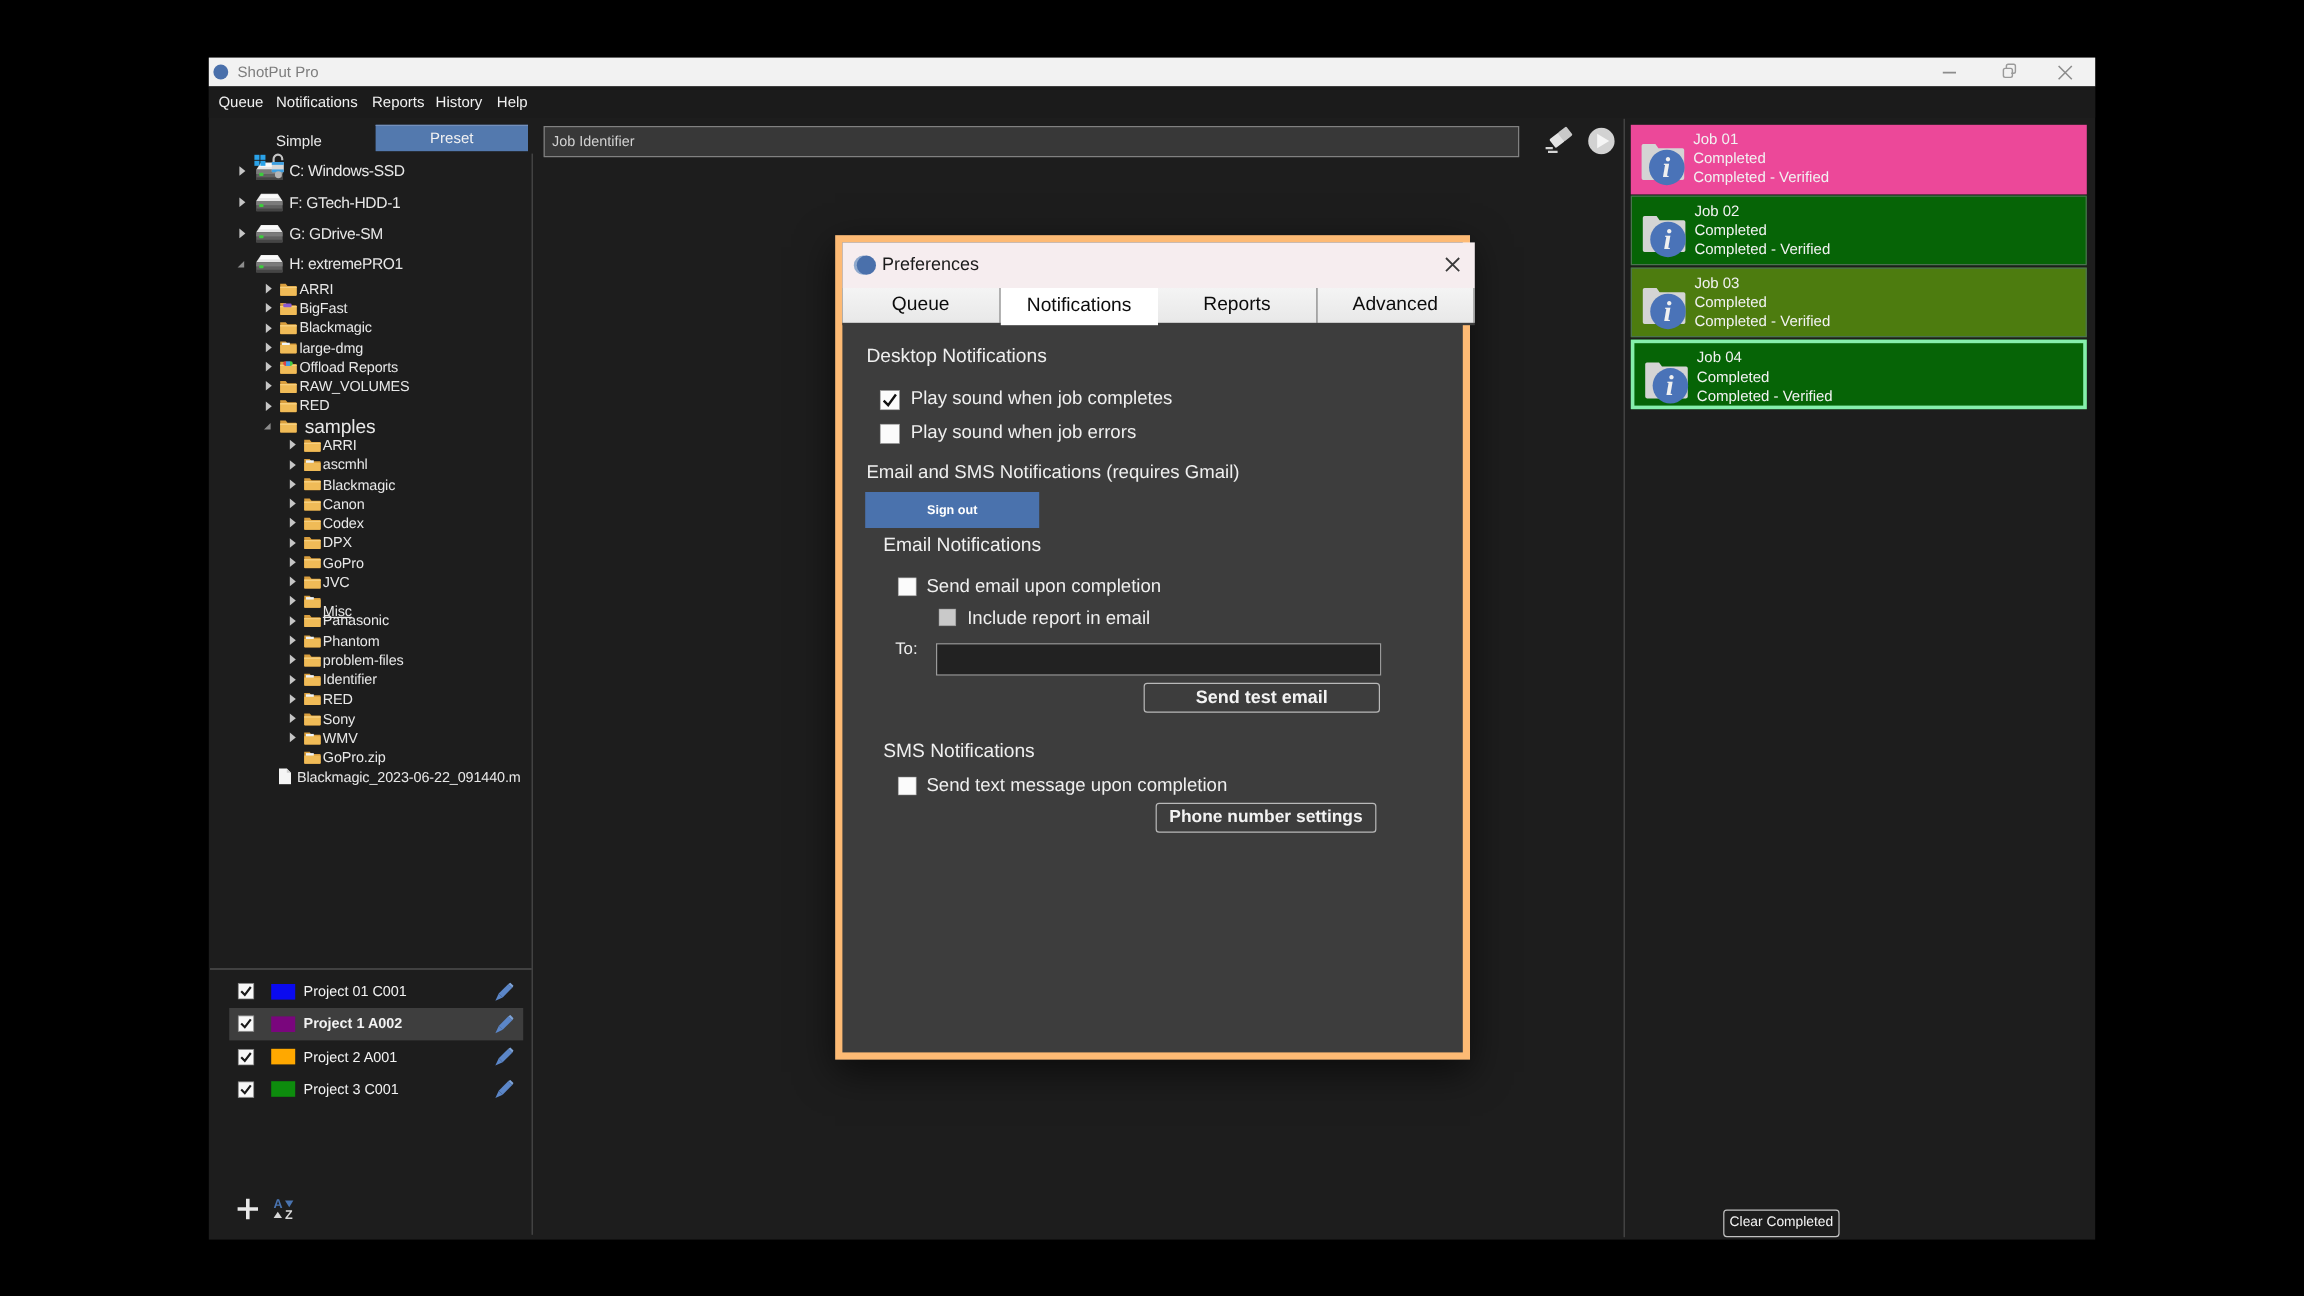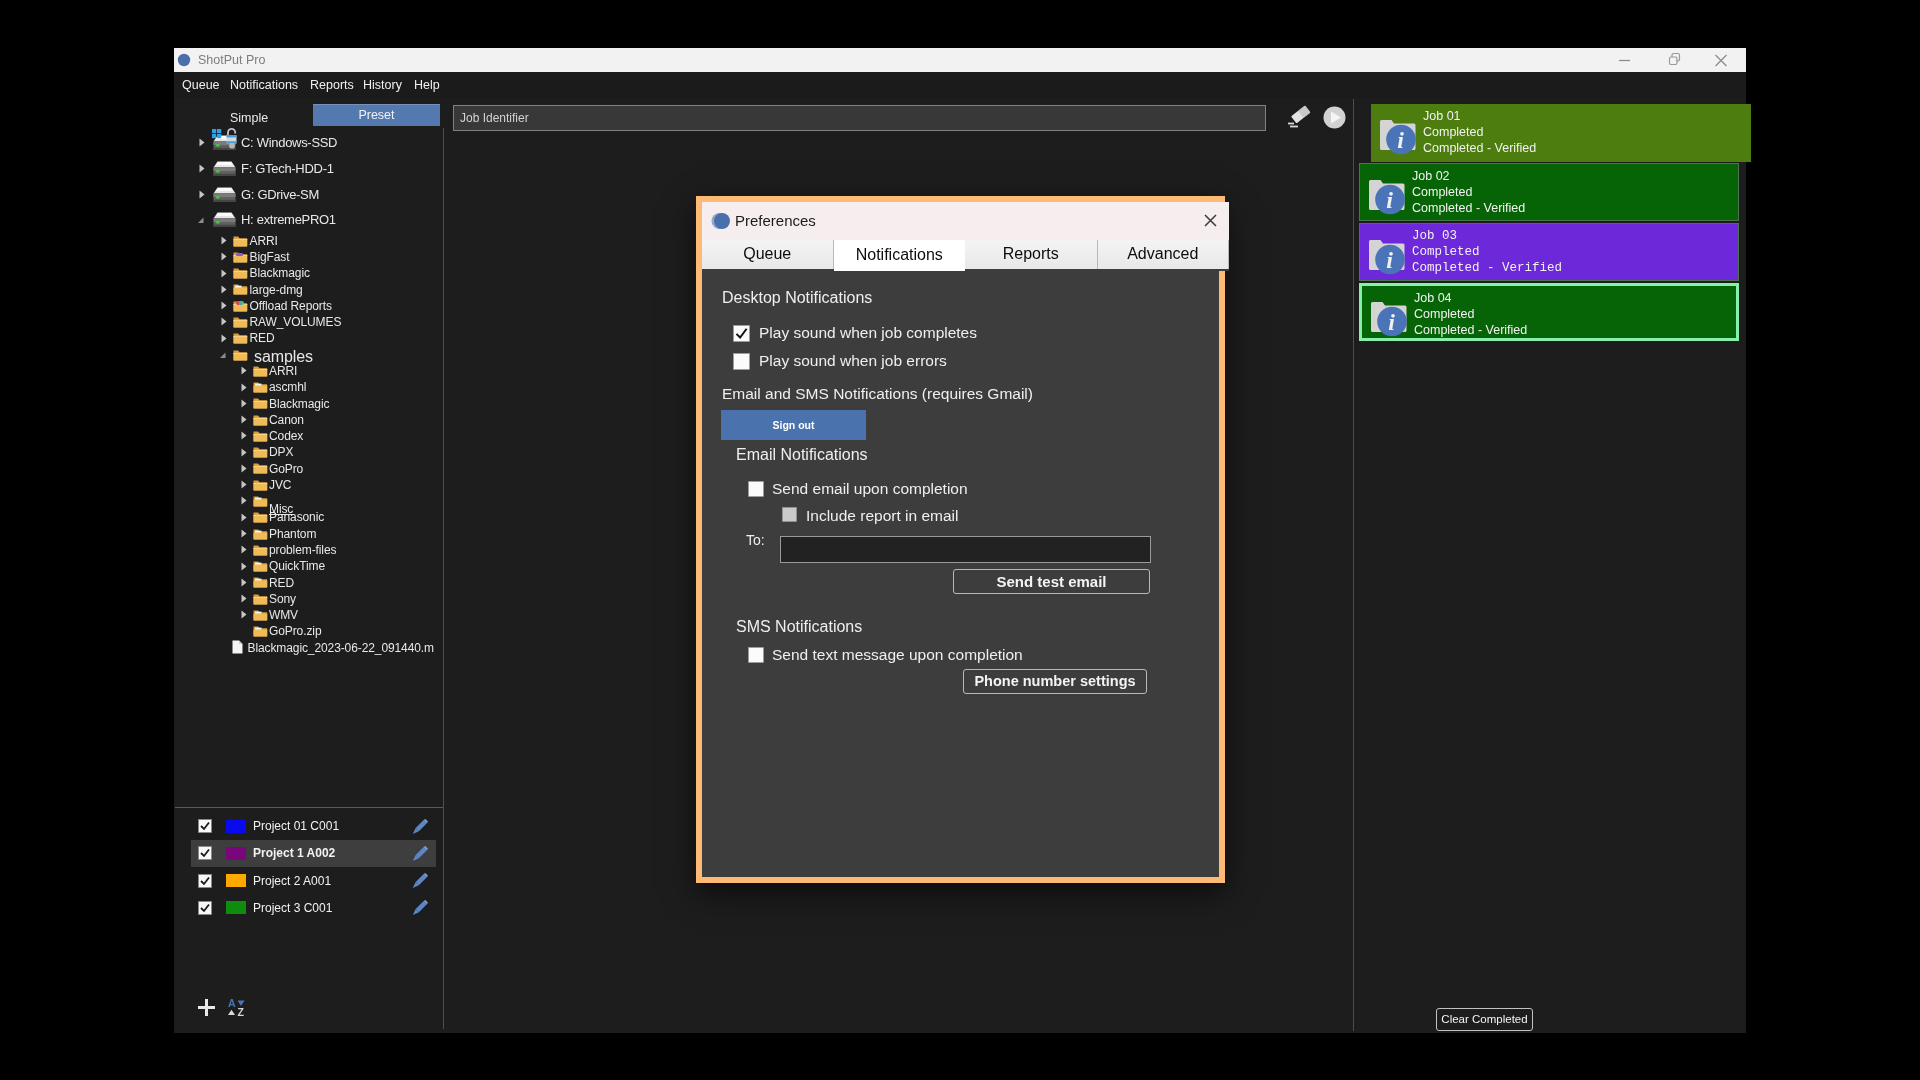--- a/index.html
+++ b/index.html
@@ -276,21 +276,21 @@
 <svg class="abs" style="left:78.5px;top:495.77px" width="15" height="13">
       <use href="#folder"></use>
     </svg>
 <span class="treerow" style="left:95px;top:494.97px;font-size:12px;letter-spacing:-0.1px;">problem-files</span>
 <svg class="abs" style="left:66px;top:512.54px" width="8" height="11">
       <use href="#arrowR"></use>
     </svg>
 <svg class="abs" style="left:78.5px;top:512.04px" width="15" height="13">
       <use href="#folderdoc"></use>
     </svg>
-<span class="treerow" style="left:95px;top:511.24px;font-size:12px;letter-spacing:-0.1px;">QuickTime</span>
+<span class="treerow" style="left:95px;top:511.24px;font-size:12px;letter-spacing:-0.1px;">Identifier</span>
 <svg class="abs" style="left:66px;top:528.81px" width="8" height="11">
       <use href="#arrowR"></use>
     </svg>
 <svg class="abs" style="left:78.5px;top:528.31px" width="15" height="13">
       <use href="#folderdoc"></use>
     </svg>
 <span class="treerow" style="left:95px;top:527.51px;font-size:12px;letter-spacing:-0.1px;">RED</span>
 <svg class="abs" style="left:66px;top:545.08px" width="8" height="11">
       <use href="#arrowR"></use>
     </svg>
@@ -354,37 +354,37 @@
 <svg class="abs" style="left:23px;top:950px" width="19" height="19" viewBox="0 0 19 19">
 <line x1="9.5" y1="1" x2="9.5" y2="18" stroke="#e8e8e8" stroke-width="3"></line>
 <line x1="1" y1="9.5" x2="18" y2="9.5" stroke="#e8e8e8" stroke-width="3"></line>
 </svg>
 <svg class="abs" style="left:53px;top:948px" width="21" height="21" viewBox="0 0 21 21">
 <text x="1" y="10.5" font-size="10.5px" font-weight="bold" fill="#4a74b0">A</text>
 <polygon points="10.5,4.5 17.5,4.5 14,10" fill="#4a74b0"></polygon>
 <polygon points="1,19 8,19 4.5,13.8" fill="#d8d8d8"></polygon>
 <text x="10.5" y="20" font-size="10.5px" font-weight="bold" fill="#d8d8d8">Z</text>
 </svg>
-<div class="jobcard" style="top:55.5px;height:58px;background:#4d7c0f;margin-left:12px;">
+<div class="jobcard" style="top:55.5px;height:58px;background:#ec4899;">
       <svg class="abs" style="left:8px;top:14px" width="40" height="38" viewBox="0 0 40 38">
         <use href="#infofolder"></use>
       </svg>
       <span class="jc-t" style="top:5px;">Job 01</span>
       <span class="jc-t" style="top:21px;">Completed</span>
       <span class="jc-t" style="top:37px;">Completed - Verified</span>
     </div>
 <div class="jobcard" style="top:115.30000000000001px;height:58px;background:#066406;border:1px solid #4b7350;">
       <svg class="abs" style="left:8px;top:14px" width="40" height="38" viewBox="0 0 40 38">
         <use href="#infofolder"></use>
       </svg>
       <span class="jc-t" style="top:5px;">Job 02</span>
       <span class="jc-t" style="top:21px;">Completed</span>
       <span class="jc-t" style="top:37px;">Completed - Verified</span>
     </div>
-<div class="jobcard" style="top:175.1px;height:58px;background:#6d28d9;border:1px solid #4b7350;font-family:Liberation Mono, monospace;">
+<div class="jobcard" style="top:175.1px;height:58px;background:#4d7c0f;border:1px solid #4b7350;">
       <svg class="abs" style="left:8px;top:14px" width="40" height="38" viewBox="0 0 40 38">
         <use href="#infofolder"></use>
       </svg>
       <span class="jc-t" style="top:5px;">Job 03</span>
       <span class="jc-t" style="top:21px;">Completed</span>
       <span class="jc-t" style="top:37px;">Completed - Verified</span>
     </div>
 <div class="jobcard" style="top:234.89999999999998px;height:58px;background:#066406;border:3px solid #86efac;">
       <svg class="abs" style="left:8px;top:14px" width="40" height="38" viewBox="0 0 40 38">
         <use href="#infofolder"></use>

